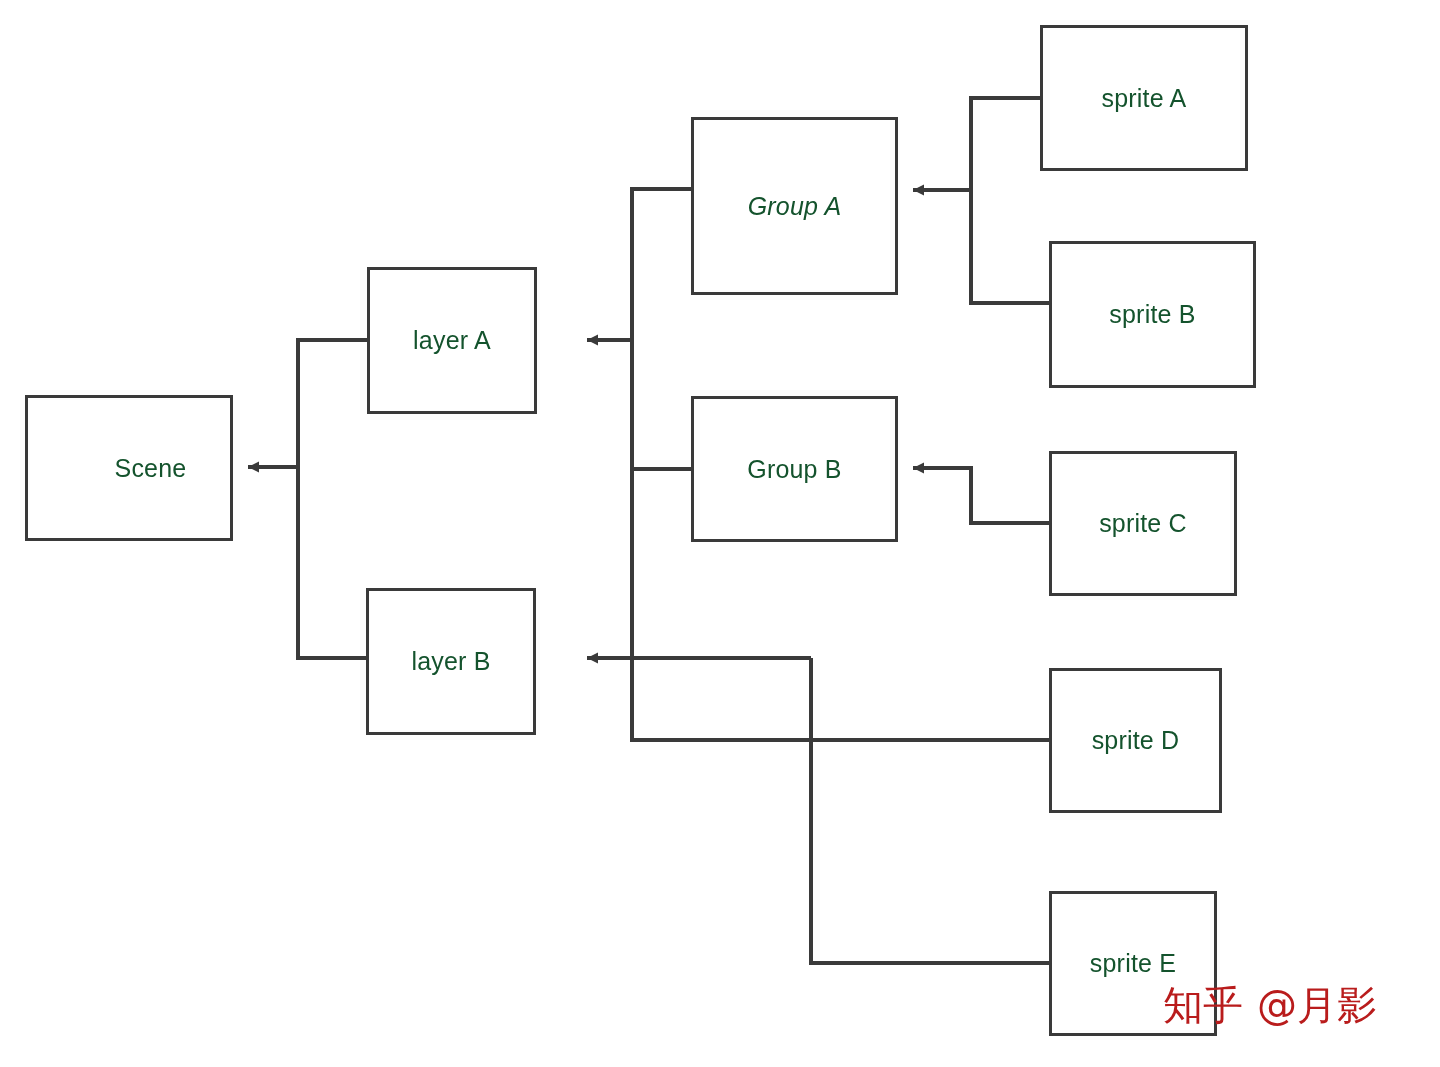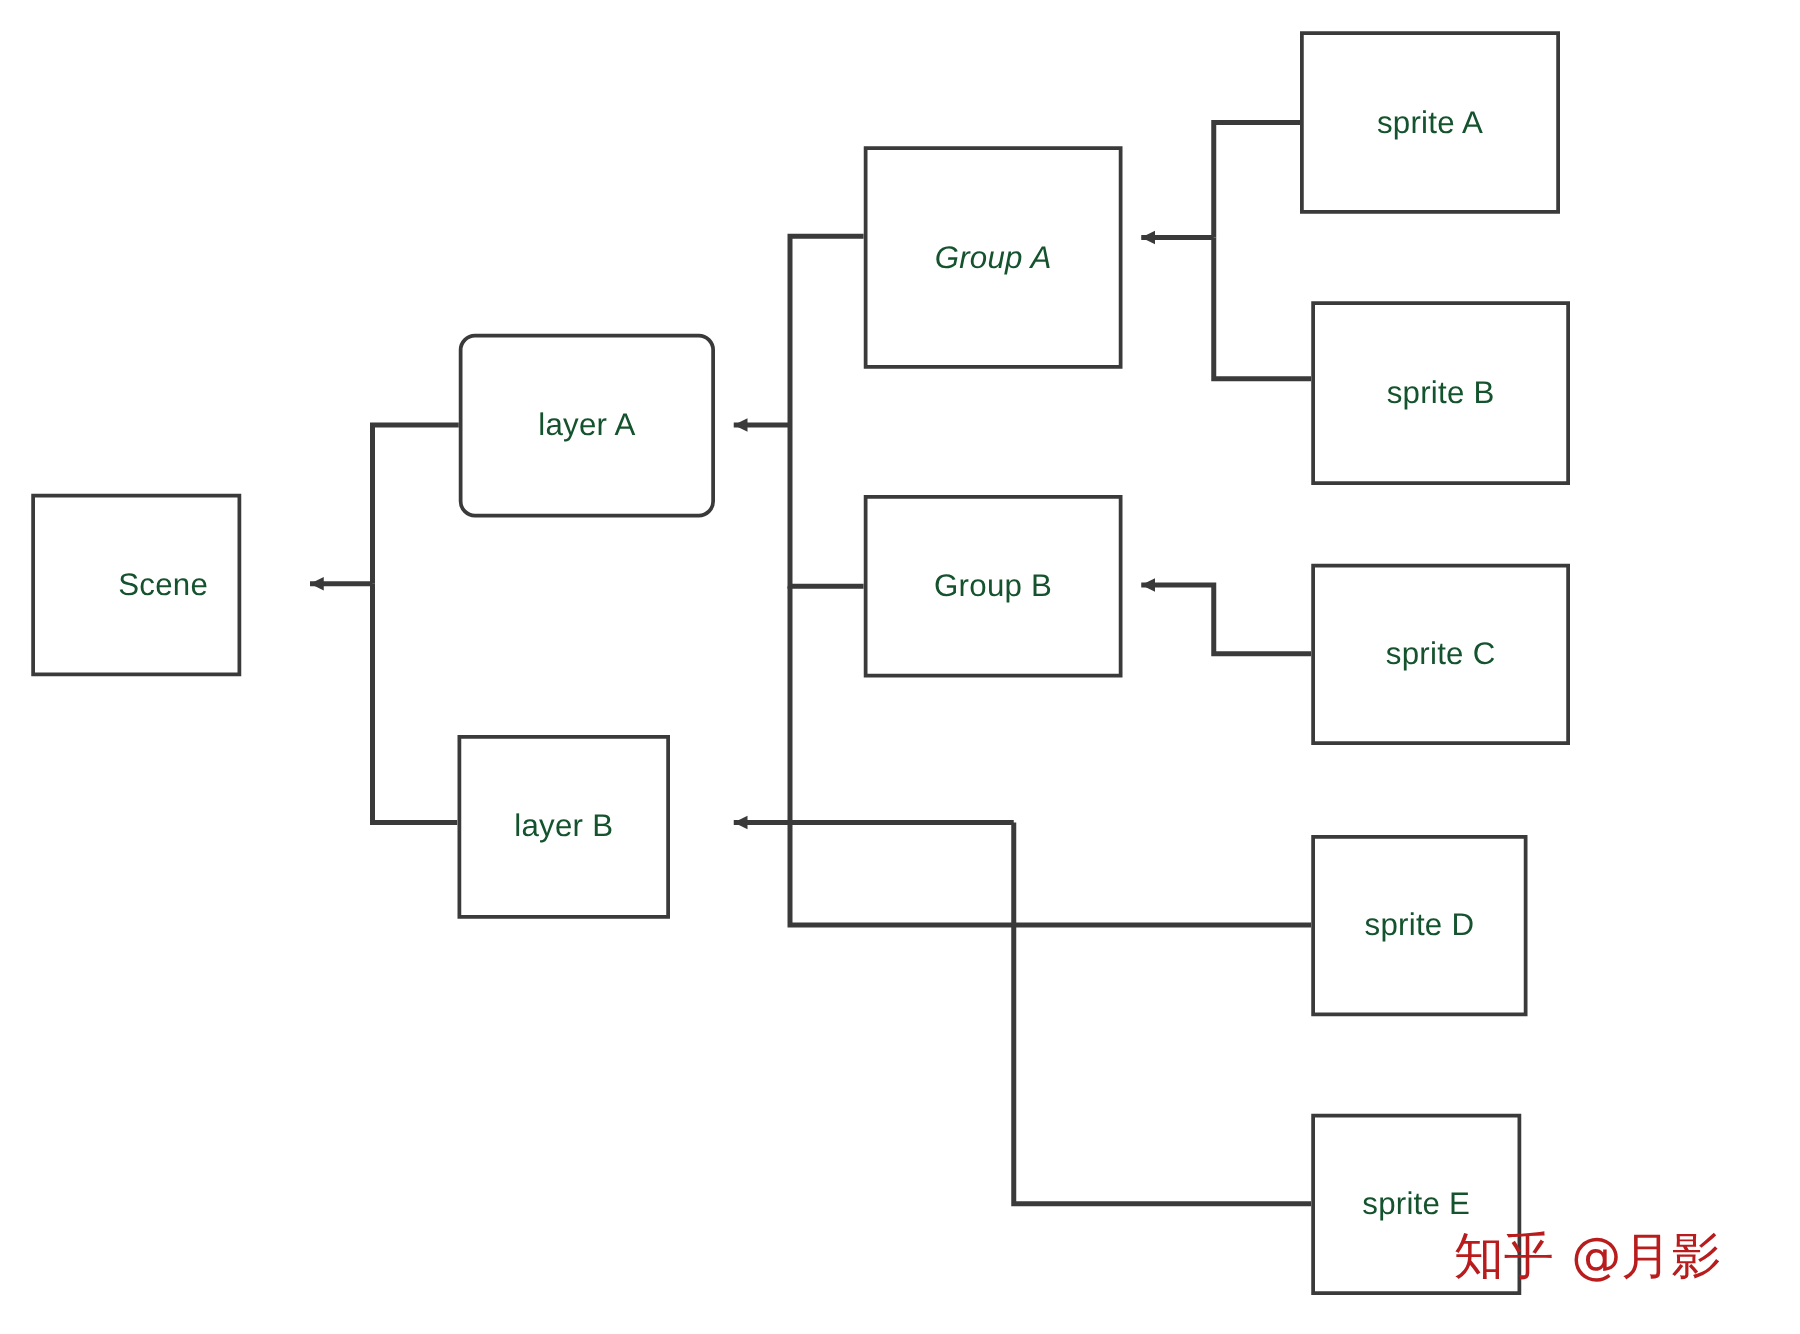--- a/index.html
+++ b/index.html
@@ -37,28 +37,28 @@
   .node-label {
     font-family: "Liberation Sans", sans-serif;
     font-size: 25px;
     color: #14532d;
     letter-spacing: 0.2px;
     white-space: nowrap;
     line-height: 1;
     user-select: none;
   }
   
-  #node-scene   { left: 25px;   top: 395px; width: 168px; height: 146px; padding-left: 43px; }
-  #node-layer-a { left: 367px;  top: 267px; width: 205px; height: 147px; border-radius: 13px; }
+  #node-scene   { left: 25px;   top: 395px; width: 208px; height: 146px; padding-left: 43px; }
+  #node-layer-a { left: 367px;  top: 267px; width: 170px; height: 147px; }
   #node-layer-b { left: 366px;  top: 588px; width: 170px; height: 147px; }
   #node-group-a { left: 691px;  top: 117px; width: 207px; height: 178px; font-style: italic; }
   #node-group-b { left: 691px;  top: 396px; width: 207px; height: 146px; }
   #node-sprite-a{ left: 1040px; top: 25px;  width: 208px; height: 146px; }
   #node-sprite-b{ left: 1049px; top: 241px; width: 207px; height: 147px; }
-  #node-sprite-c{ left: 1049px; top: 451px; width: 207px; height: 145px; }
+  #node-sprite-c{ left: 1049px; top: 451px; width: 188px; height: 145px; }
   #node-sprite-d{ left: 1049px; top: 668px; width: 173px; height: 145px; }
   #node-sprite-e{ left: 1049px; top: 891px; width: 168px; height: 145px; }
 
   #watermark {
     position: absolute;
     left: 1163px;
     top: 985px;
     display: flex;
     align-items: center;
     gap: 14px;

